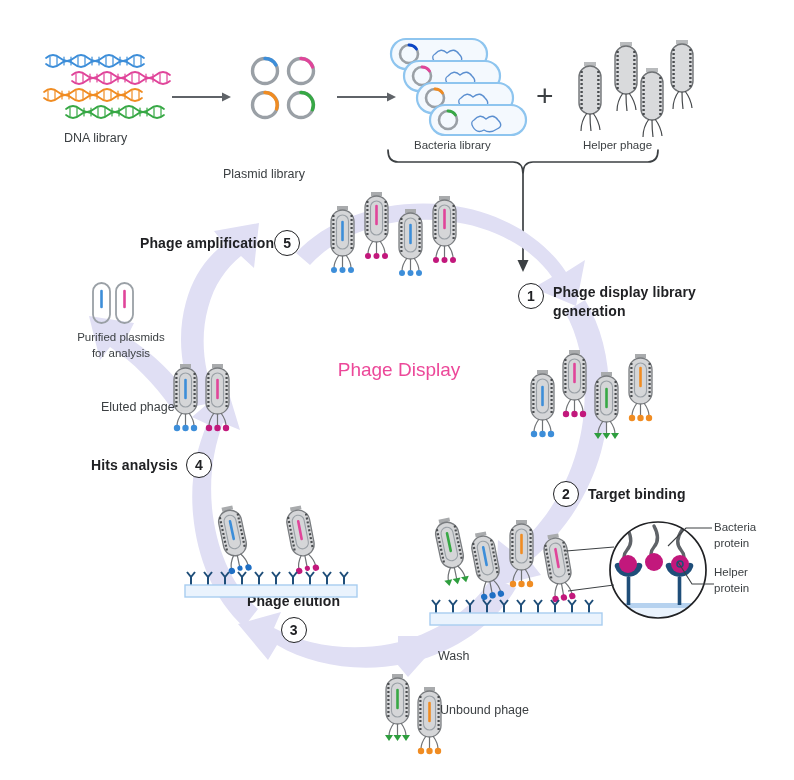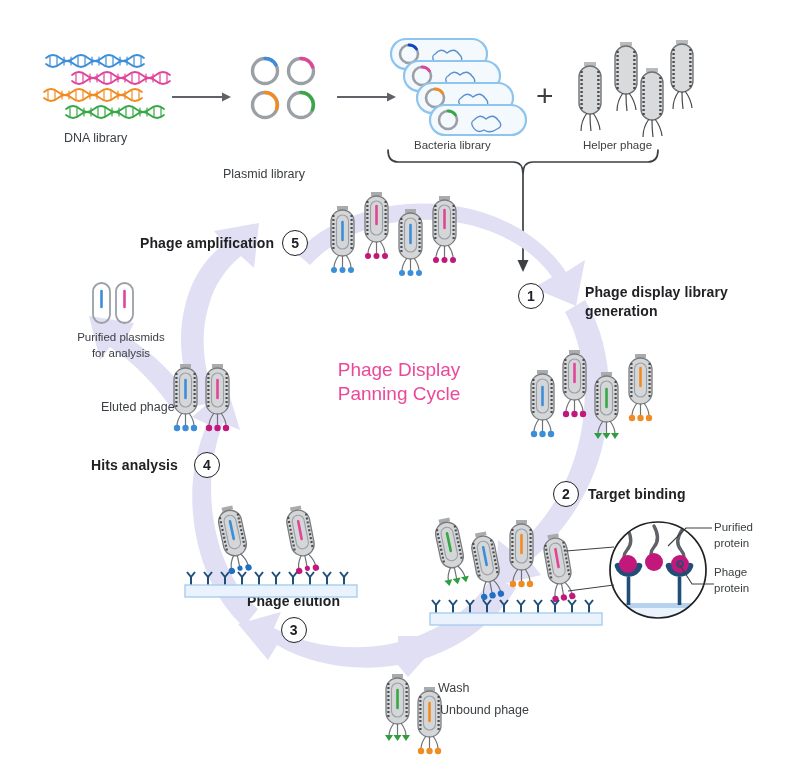--- a/index.html
+++ b/index.html
@@ -2,21 +2,21 @@
 <html><head>
 <meta charset="utf-8">
 <style>
   html,body{margin:0;padding:0;background:#ffffff;}
   body{width:794px;height:780px;position:relative;overflow:hidden;
        font-family:"Liberation Sans","DejaVu Sans",sans-serif;color:#3c4043;}
   .abs{position:absolute;}
   .lbl{font-size:12.5px;color:#3c4043;white-space:nowrap;}
   .lbl-sm{font-size:11.5px;color:#3c4043;white-space:nowrap;}
   .step-label{font-size:14px;font-weight:bold;color:#202124;white-space:nowrap;letter-spacing:.1px;}
-  .step-label.two-line{white-space:normal;line-height:1.35;width:170px;margin-left:32px;}
+  .step-label.two-line{white-space:normal;line-height:1.35;width:170px;}
   .badge{width:26px;height:26px;border:1.8px solid #202124;border-radius:50%;
          display:flex;align-items:center;justify-content:center;
          font-size:14px;font-weight:bold;color:#202124;background:#fff;box-sizing:border-box;}
   .center-title{font-size:19px;line-height:1.28;color:#ec4899;text-align:center;
                 font-weight:400;white-space:pre-line;}
   .row{display:flex;align-items:center;}
   svg{display:block;overflow:visible;}
 </style>
 </head>
 <body>
@@ -229,23 +229,23 @@
     <path d="M196 404
              C 176 376, 153 353, 127 337
              L 134 323
              L 89 316
              L 100 360
              L 110 347
              C 133 362, 154 383, 172 409 Z"></path>
   </g>
 </svg>
 
-<div class="abs center-title" style="left:288px;top:358px;width:222px;"><span>Phage Display</span><br><span>Panning Cycle</span></div>
-
-<div class="abs row" style="left:140px;top:230px;gap:8px;">
+<div class="abs center-title" style="left:288px;top:358px;width:222px;"><span>Phage Display</span><br></div>
+
+<div class="abs row" style="left:140px;top:230px;gap:0;">
   <div class="step-label">Phage amplification</div>
   <div class="badge">5</div>
 </div>
 
 <div class="abs" style="left:327px;top:196px;">
   <svg width="150" height="92" viewBox="0 0 150 92">
 
     <g transform="translate(4,14)">
       <rect x="6" y="-4" width="11" height="4" fill="#a9abad"></rect>
       <rect x="0" y="0" width="23" height="46" rx="11.5" fill="#d5d6d8" stroke="#7a7d80" stroke-width="1.3"></rect>
@@ -534,42 +534,42 @@
     </g>
     <circle cx="52" cy="54" r="48" fill="none" stroke="#202124" stroke-width="1.7"></circle>
   </svg>
 </div>
 
 <div class="abs" style="left:668px;top:520px;">
   <svg width="48" height="30" viewBox="0 0 48 30">
     <path d="M0 26 L18 8 L44 8" fill="none" stroke="#3c4043" stroke-width="1.1"></path>
   </svg>
 </div>
-<div class="abs lbl-sm" style="left:714px;top:520px;line-height:1.35;white-space:normal;width:70px;"><span>Purified</span><br><span>protein</span></div>
+<div class="abs lbl-sm" style="left:714px;top:520px;line-height:1.35;white-space:normal;width:70px;"><span>Bacteria</span><br><span>protein</span></div>
 
 <div class="abs" style="left:678px;top:562px;">
   <svg width="40" height="30" viewBox="0 0 40 30">
     <path d="M0 0 L14 22 L36 22" fill="none" stroke="#3c4043" stroke-width="1.1"></path>
   </svg>
 </div>
-<div class="abs lbl-sm" style="left:714px;top:565px;line-height:1.35;white-space:normal;width:70px;"><span>Phage</span><br><span>protein</span></div>
+<div class="abs lbl-sm" style="left:714px;top:565px;line-height:1.35;white-space:normal;width:70px;"><span>Helper</span><br><span>protein</span></div>
 
 <div class="abs" style="left:560px;top:545px;">
   <svg width="70" height="50" viewBox="0 0 70 50">
     <path d="M54 2 L6 6" fill="none" stroke="#3c4043" stroke-width="1"></path>
     <path d="M54 40 L8 46" fill="none" stroke="#3c4043" stroke-width="1"></path>
   </svg>
 </div>
 
 <div class="abs" style="left:392px;top:636px;">
   <svg width="34" height="42" viewBox="0 0 34 42">
     <path d="M6 0 L26 0 L26 22 L33 22 L16 41 L0 22 L6 22 Z" fill="#e0dff4"></path>
   </svg>
 </div>
-<div class="abs lbl" style="left:438px;top:649px;margin-top:32px;">Wash</div>
+<div class="abs lbl" style="left:438px;top:649px;">Wash</div>
 
 <div class="abs" style="left:382px;top:678px;">
   <svg width="80" height="80" viewBox="0 0 80 80">
     <g transform="translate(4,0)">
       <rect x="6" y="-4" width="11" height="4" fill="#a9abad"></rect>
       <rect x="0" y="0" width="23" height="46" rx="11.5" fill="#d5d6d8" stroke="#7a7d80" stroke-width="1.3"></rect>
       <rect x="5.5" y="5" width="12" height="34" rx="6" fill="none" stroke="#9aa0a6" stroke-width="1.1"></rect>
       <line x1="2.4" y1="5" x2="2.4" y2="41" stroke="#4a4d50" stroke-width="2.2" stroke-dasharray="2 2"></line>
       <line x1="20.6" y1="5" x2="20.6" y2="41" stroke="#4a4d50" stroke-width="2.2" stroke-dasharray="2 2"></line>
       <line x1="11.5" y1="12" x2="11.5" y2="30" stroke="#37a845" stroke-width="2.6" stroke-linecap="round"></line>
@@ -670,21 +670,21 @@
           <path d="M-4 0 L0 5 L4 0 M0 5 L0 13"></path>
         </g>
       <g transform="translate(159,62)">
           <path d="M-4 0 L0 5 L4 0 M0 5 L0 13"></path>
         </g>
     </g>
     <rect x="0" y="75" width="172" height="12" fill="#eaf3fd" stroke="#a8cdf0" stroke-width="1.4"></rect>
   </svg>
 </div>
 
-<div class="abs row" style="left:91px;top:452px;gap:16px;">
+<div class="abs row" style="left:91px;top:452px;gap:8px;">
   <div class="step-label">Hits analysis</div>
   <div class="badge">4</div>
 </div>
 
 <div class="abs lbl" style="left:101px;top:392px;margin-top:8px;">Eluted phage</div>
 <div class="abs" style="left:172px;top:368px;">
   <svg width="74" height="72" viewBox="0 0 74 72">
     <g transform="translate(2,0)">
       <rect x="6" y="-4" width="11" height="4" fill="#a9abad"></rect>
       <rect x="0" y="0" width="23" height="46" rx="11.5" fill="#d5d6d8" stroke="#7a7d80" stroke-width="1.3"></rect>

